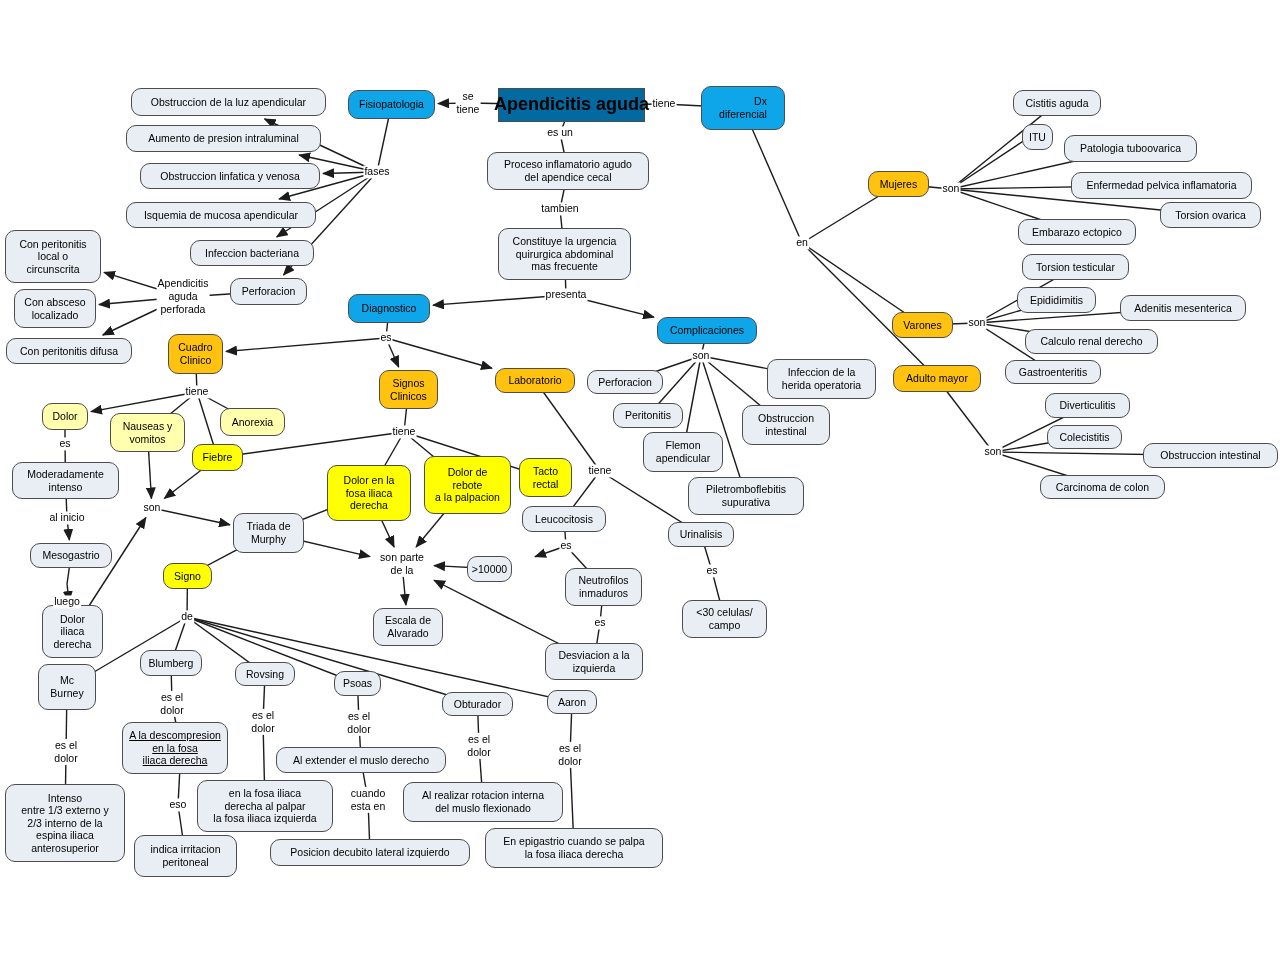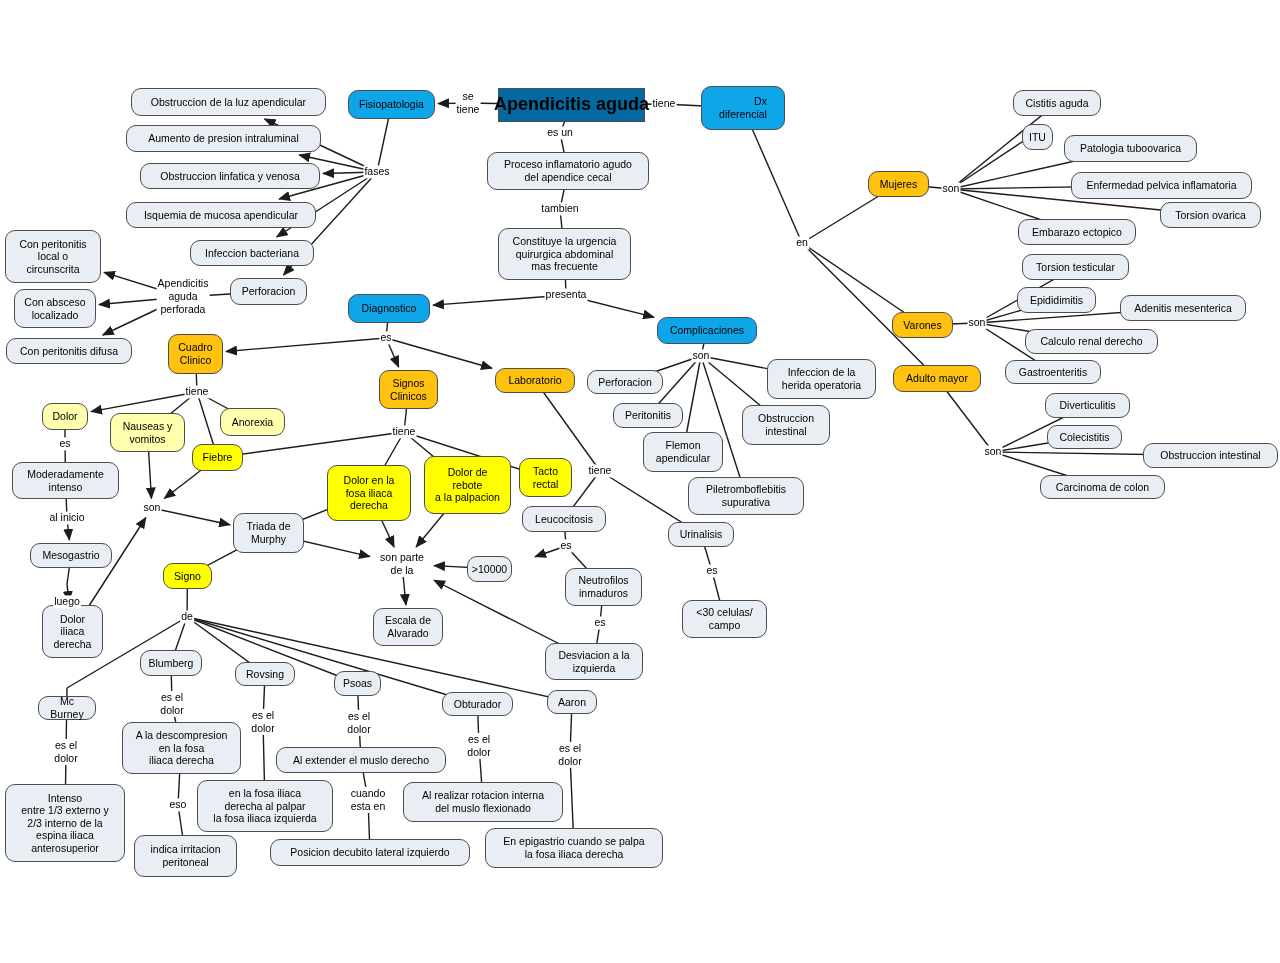--- a/index.html
+++ b/index.html
@@ -239,26 +239,26 @@
 iliaca
 derecha</div>
     <div class="node" style="left: 373px; top: 608px; width: 70px; height: 38px;">Escala de
 Alvarado</div>
     <div class="node" style="left: 682px; top: 600px; width: 85px; height: 38px;">&lt;30 celulas/
 campo</div>
     <div class="node" style="left: 140px; top: 650px; width: 62px; height: 26px;">Blumberg</div>
     <div class="node" style="left: 545px; top: 643px; width: 98px; height: 37px;">Desviacion a la
 izquierda</div>
     <div class="node" style="left: 235px; top: 662px; width: 60px; height: 24px;">Rovsing</div>
-    <div class="node" style="left: 38px; top: 696px; width: 58px; height: 24px;">Mc
+    <div class="node" style="left: 38px; top: 664px; width: 58px; height: 46px;">Mc
 Burney</div>
     <div class="node" style="left: 334px; top: 671px; width: 47px; height: 25px;">Psoas</div>
     <div class="node" style="left: 547px; top: 690px; width: 50px; height: 24px;">Aaron</div>
     <div class="node" style="left: 442px; top: 692px; width: 71px; height: 24px;">Obturador</div>
-    <div class="node" style="left: 122px; top: 722px; width: 119px; height: 52px;">A la descompresion
+    <div class="node" style="left: 122px; top: 722px; width: 106px; height: 52px; text-decoration: underline;">A la descompresion
 en la fosa
 iliaca derecha</div>
     <div class="node" style="left: 276px; top: 747px; width: 170px; height: 26px;">Al extender el muslo derecho</div>
     <div class="node" style="left: 5px; top: 784px; width: 120px; height: 78px;">Intenso
 entre 1/3 externo y
 2/3 interno de la
 espina iliaca
 anterosuperior</div>
     <div class="node" style="left: 197px; top: 780px; width: 136px; height: 52px;">en la fosa iliaca
 derecha al palpar

